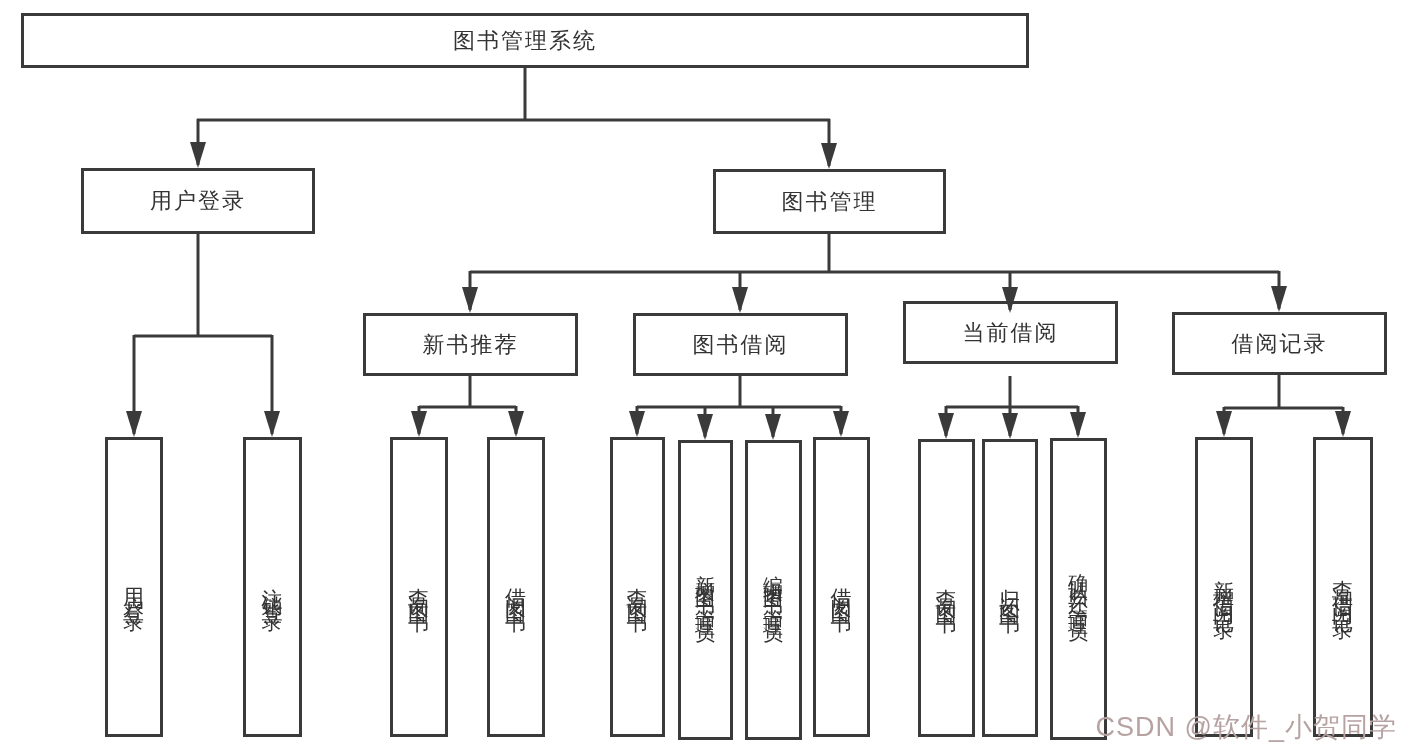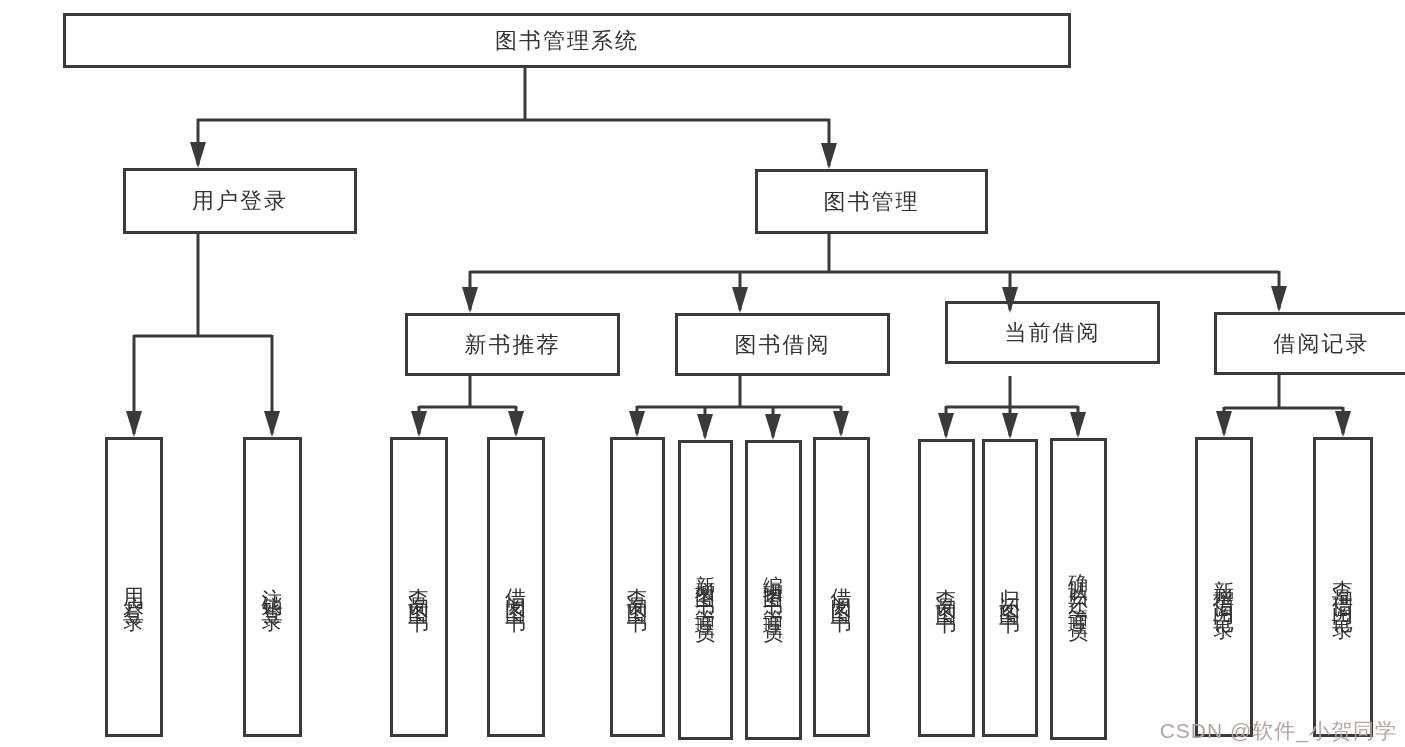--- a/index.html
+++ b/index.html
@@ -19,21 +19,20 @@
     background: #ffffff;
     display: flex;
     align-items: center;
     justify-content: center;
     color: #333333;
   }
   .hbox {
     font-size: 22px;
     letter-spacing: 2px;
     white-space: nowrap;
-    margin-left: 42px;
   }
   .vbox {
     writing-mode: vertical-lr;
     text-orientation: mixed;
     font-size: 21px;
     letter-spacing: 8px;
     line-height: 1;
     text-align: center;
   }
   .vbox.long { letter-spacing: 7px; font-size: 20px; }
@@ -42,21 +41,21 @@
     left: 0; top: 0;
     width: 1405px; height: 747px;
     pointer-events: none;
   }
   svg.connectors line { stroke: #3a3a3a; stroke-width: 3; }
   svg.connectors polygon { fill: #3a3a3a; stroke: none; }
   .watermark {
     position: absolute;
     right: 8px;
     bottom: 2px;
-    font-size: 21px;
+    font-size: 27px;
     letter-spacing: 1px;
     color: #b7a2a2;
     white-space: nowrap;
   }
 </style>
 </head>
 <body>
 
 <div class="canvas">
 

